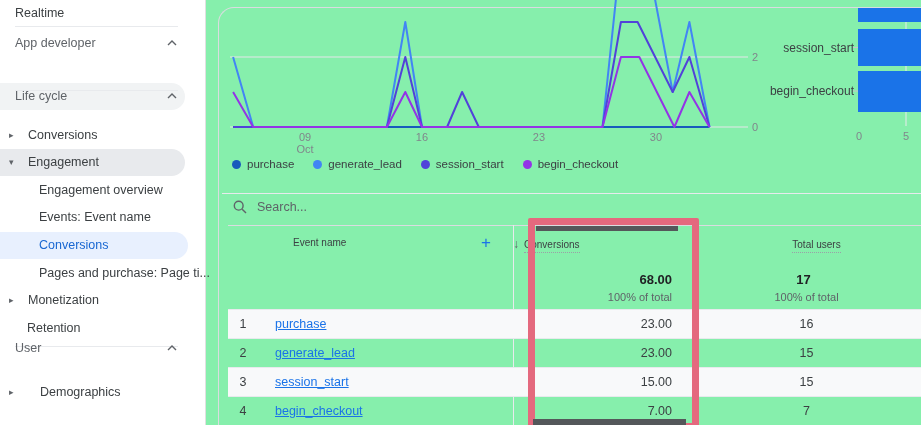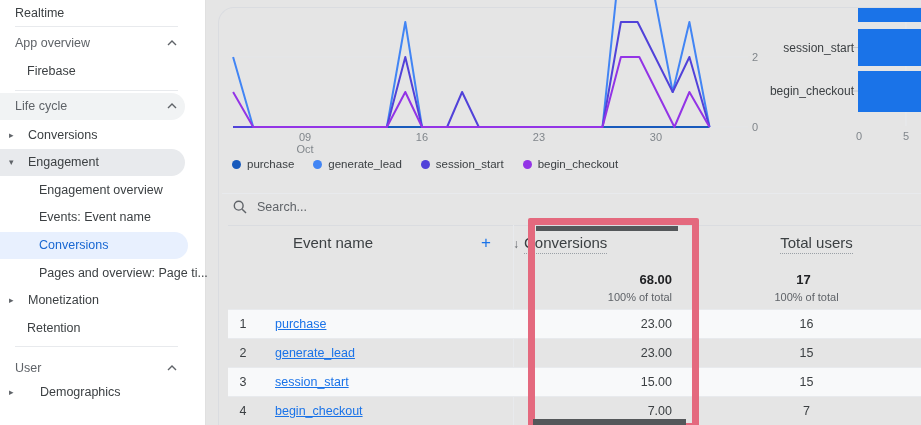--- a/index.html
+++ b/index.html
@@ -1,17 +1,17 @@
 <!DOCTYPE html>
 <html><head>
 <meta charset="utf-8">
 <style>
   html,body{margin:0;padding:0;background:#fff;}
   #app{position:relative;width:921px;height:425px;overflow:hidden;
-       font-family:"Liberation Sans",sans-serif;color:#202124;background:#e5e5e5;}
+       font-family:"Liberation Sans",sans-serif;color:#202124;background:#86efac;}
   .abs{position:absolute;}
   
   #sidebar{position:absolute;left:0;top:0;width:205px;height:425px;background:#fff;}
   .nav-row{position:absolute;left:0;width:205px;height:27px;line-height:27px;font-size:12.5px;
            color:#3c4043;cursor:pointer;white-space:nowrap;}
   .nav-pill{position:absolute;left:0;top:0;height:27px;border-radius:0 14px 14px 0;z-index:0;}
   .nav-label{position:relative;z-index:1;}
   .nav-section{color:#5f6368;}
   .nav-tri{position:absolute;left:9px;top:0;font-size:9px;color:#5f6368;z-index:1;}
   .nav-chev{position:absolute;right:28px;top:10px;z-index:1;}
@@ -24,21 +24,21 @@
   #legend{position:absolute;left:232px;top:158px;display:flex;gap:19px;align-items:center;z-index:5;}
   .lg-item{display:flex;align-items:center;gap:6px;font-size:11.5px;color:#3c4043;cursor:pointer;}
   .lg-dot{width:9px;height:9px;border-radius:50%;}
   
   #search-divider{position:absolute;left:222px;top:193px;width:699px;height:1px;background:#e8eaed;}
   #search{position:absolute;left:233px;top:200px;display:flex;align-items:center;gap:10px;
           font-size:12.5px;color:#5f6368;cursor:text;}
   
   #table-top{position:absolute;left:228px;top:225px;width:693px;height:1px;background:#dadce0;}
   .col-div{position:absolute;top:225px;width:1px;height:200px;background:#e8eaed;}
-  .th{font-size:15px;color:#3c4043;}
+  .th{font-size:10px;color:#3c4043;}
   .dotted{border-bottom:1px dotted #9aa0a6;padding-bottom:2px;}
   .tot-num{font-size:13px;font-weight:bold;color:#202124;}
   .tot-share{font-size:11px;color:#5f6368;}
   .row{position:absolute;left:228px;width:693px;height:29px;line-height:29px;font-size:12.5px;
        border-top:1px solid #e8eaed;}
   .row .cell{position:absolute;top:0;height:29px;line-height:29px;}
   .ev-link{color:#1a73e8;text-decoration:underline;cursor:pointer;}
   
   #hl-box{position:absolute;left:528px;top:218px;width:157px;height:198px;border:7px solid #e4697e;
           border-radius:2px;z-index:40;pointer-events:none;}
@@ -46,40 +46,39 @@
   svg{display:block;}
   #line-chart{position:absolute;left:222px;top:0;z-index:4;}
   #bar-chart{position:absolute;left:770px;top:0;z-index:4;}
 </style>
 </head>
 <body>
 <div id="app">
 
   <nav id="sidebar">
       <div class="nav-row" style="top: -0.5px;"><span class="nav-label" style="margin-left: 15px;">Realtime</span></div>
-      <div class="nav-row" style="top: 29.5px;"><span class="nav-label nav-section" style="margin-left: 15px;">App overview</span><span class="nav-chev">
+      <div class="nav-row" style="top: 29.5px;"><span class="nav-label nav-section" style="margin-left: 15px;">App developer</span><span class="nav-chev">
           <svg width="10" height="6">
             <polyline points="1,5 5,1 9,5" fill="none" stroke="#5f6368" stroke-width="1.4"></polyline>
           </svg>
         </span></div>
-      <div class="nav-row" style="top: 57.5px;"><span class="nav-label" style="margin-left: 27px;">Firebase</span></div>
-      <div class="nav-row" style="top: 93px;"><div class="nav-pill" style="width: 185px; background: rgb(241, 243, 244);"></div><span class="nav-label nav-section" style="margin-left: 15px;">Life cycle</span><span class="nav-chev">
+      <div class="nav-row" style="top: 83px;"><div class="nav-pill" style="width: 185px; background: rgb(241, 243, 244);"></div><span class="nav-label nav-section" style="margin-left: 15px;">Life cycle</span><span class="nav-chev">
           <svg width="10" height="6">
             <polyline points="1,5 5,1 9,5" fill="none" stroke="#5f6368" stroke-width="1.4"></polyline>
           </svg>
         </span></div>
       <div class="nav-row" style="top: 121.5px;"><span class="nav-tri">▸</span><span class="nav-label" style="margin-left: 28px;">Conversions</span></div>
       <div class="nav-row" style="top: 148.5px;"><div class="nav-pill" style="width: 185px; background: rgb(232, 234, 237);"></div><span class="nav-tri">▾</span><span class="nav-label" style="margin-left: 28px;">Engagement</span></div>
       <div class="nav-row" style="top: 176.5px;"><span class="nav-label" style="margin-left: 39px;">Engagement overview</span></div>
       <div class="nav-row" style="top: 203.5px;"><span class="nav-label" style="margin-left: 39px;">Events: Event name</span></div>
       <div class="nav-row" style="top: 231.5px;"><div class="nav-pill" style="width: 188px; background: rgb(232, 240, 254);"></div><span class="nav-label" style="margin-left: 39px; color: rgb(25, 103, 210);">Conversions</span></div>
-      <div class="nav-row" style="top: 259.5px;"><span class="nav-label" style="margin-left: 39px;">Pages and overview: Page ti...</span></div>
+      <div class="nav-row" style="top: 259.5px;"><span class="nav-label" style="margin-left: 39px;">Pages and purchase: Page ti...</span></div>
       <div class="nav-row" style="top: 286.5px;"><span class="nav-tri">▸</span><span class="nav-label" style="margin-left: 28px;">Monetization</span></div>
       <div class="nav-row" style="top: 314.5px;"><span class="nav-label" style="margin-left: 27px;">Retention</span></div>
-      <div class="nav-row" style="top: 355px;"><span class="nav-label nav-section" style="margin-left: 15px;">User</span><span class="nav-chev">
+      <div class="nav-row" style="top: 335px;"><span class="nav-label nav-section" style="margin-left: 15px;">User</span><span class="nav-chev">
           <svg width="10" height="6">
             <polyline points="1,5 5,1 9,5" fill="none" stroke="#5f6368" stroke-width="1.4"></polyline>
           </svg>
         </span></div>
       <div class="nav-row" style="top: 378.5px;"><span class="nav-tri">▸</span><span class="nav-label" style="margin-left: 40px;">Demographics</span></div>
       <div class="nav-div" style="top: 26px;"></div>
       <div class="nav-div" style="top: 90px;"></div>
       <div class="nav-div" style="top: 346px;"></div>
     </nav>
   <div id="nav-border"></div>

